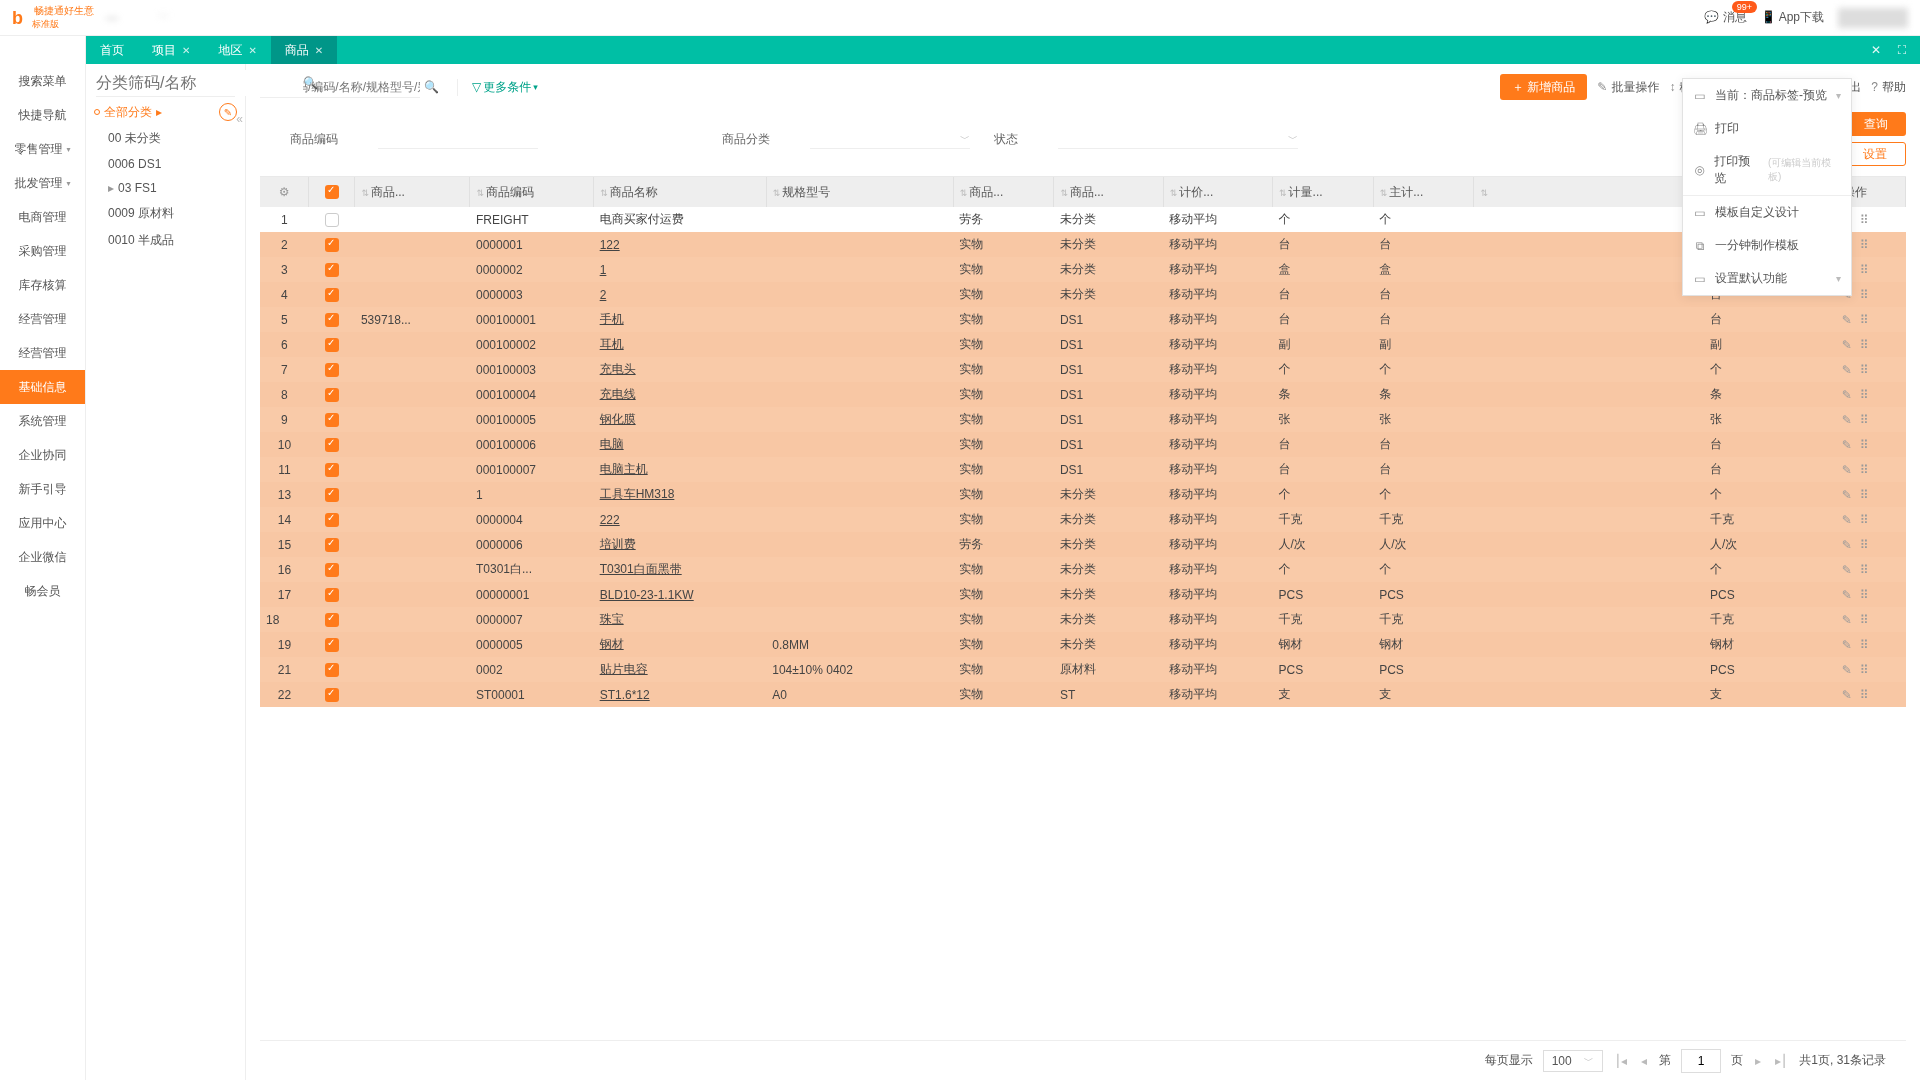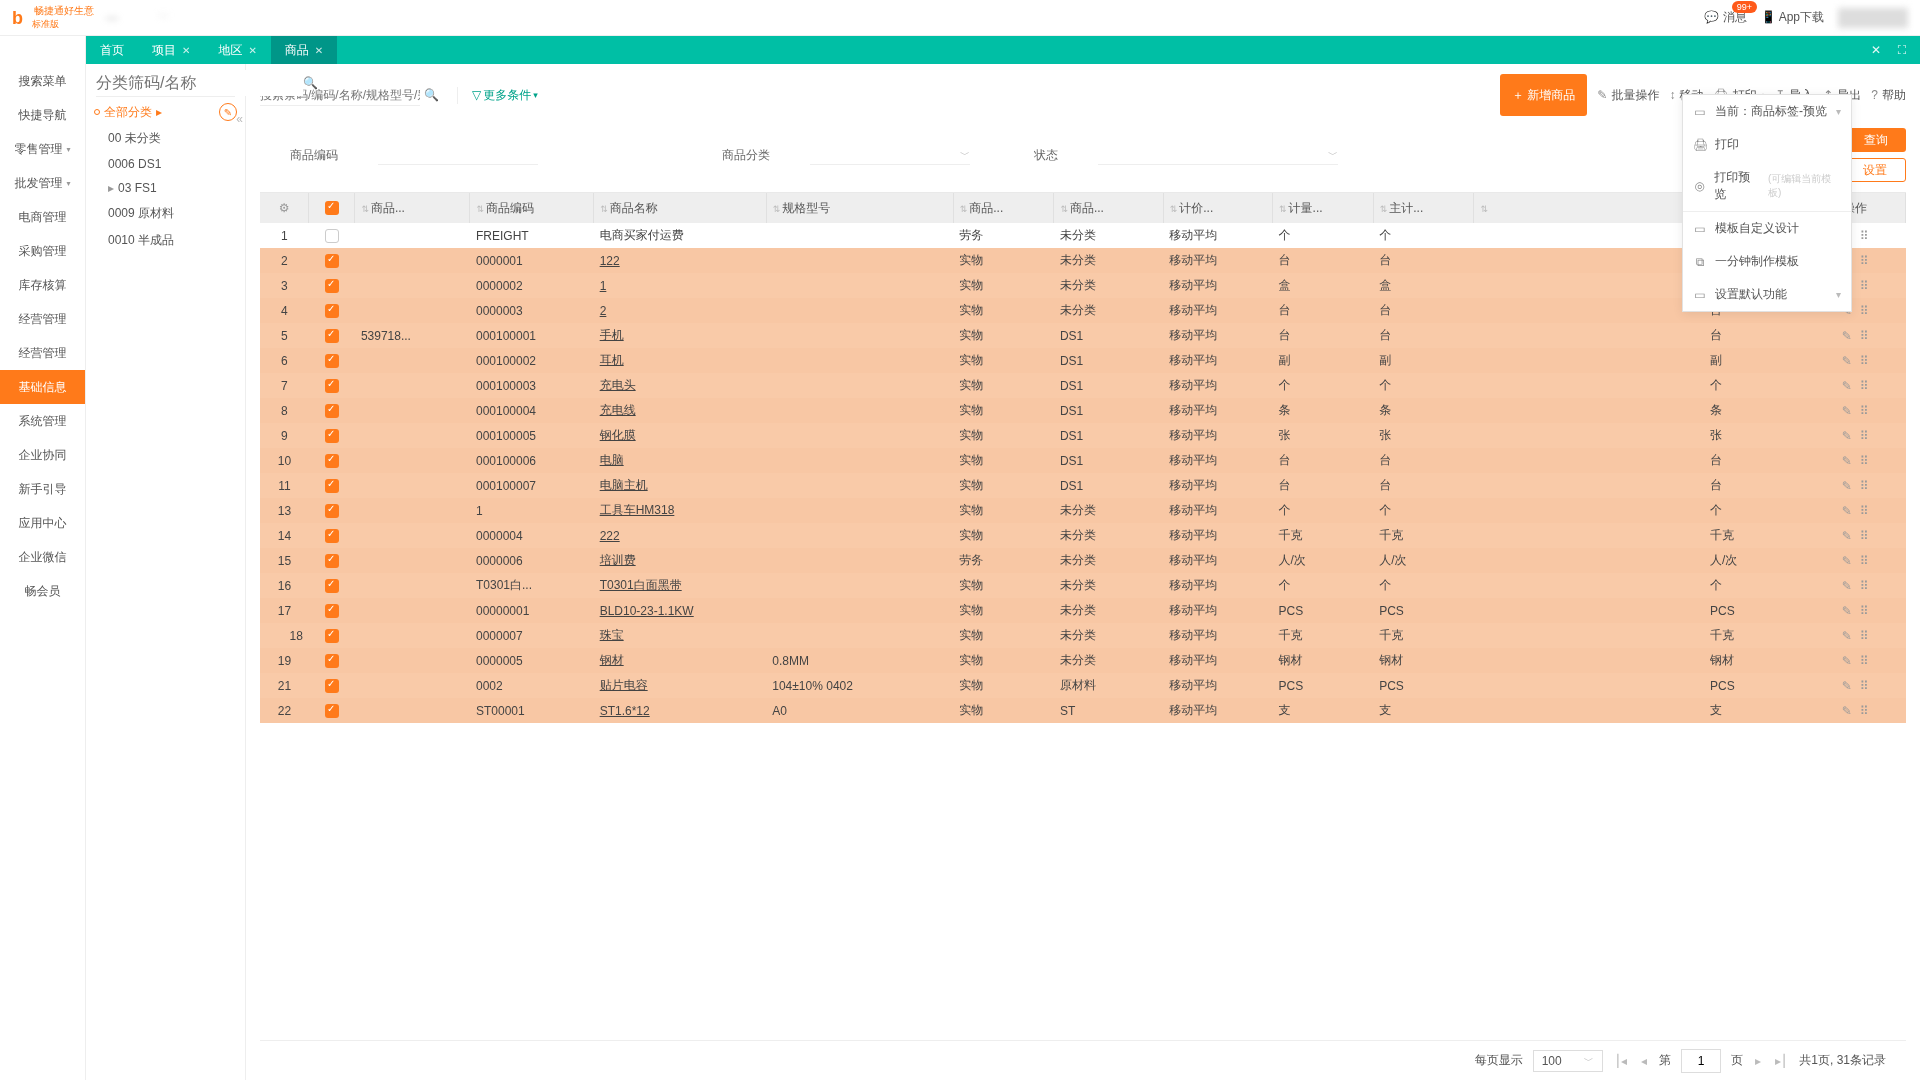--- a/index.html
+++ b/index.html
@@ -53,21 +53,21 @@
 
 .content{flex:1;display:flex;flex-direction:column;min-width:0}
 
 
 .toolbar{display:flex;align-items:center;padding:10px 14px 8px;gap:10px}
 .search-box{display:flex;align-items:center;flex:0 0 auto;color:#bbb}
 .search-box input{border:0;border-bottom:1px solid #eee;outline:0;width:160px;font-size:12px;padding:3px 0}
 .search-box .ic{color:#ff7a1a;margin-left:4px}
 .more-filter{color:#00a38a;display:flex;align-items:center;gap:2px;border-left:1px solid #eee;margin-left:8px;padding-left:14px}
 .toolbar-spacer{flex:1}
-.btn-primary{background:#ff7a1a;color:#fff;border:0;border-radius:3px;height:42px;padding:0 12px;cursor:pointer;font-size:12px}
+.btn-primary{background:#ff7a1a;color:#fff;border:0;border-radius:3px;height:26px;padding:0 12px;cursor:pointer;font-size:12px}
 .tbtn{display:flex;align-items:center;gap:4px;color:#555;cursor:pointer}
 .tbtn .ic{color:#888;font-size:12px}
 
 
 .filter-row{display:flex;align-items:center;padding:4px 14px 10px;gap:24px;position:relative}
 .filter-item{display:flex;align-items:center;gap:40px}
 .filter-item label{color:#666}
 .filter-item .val{min-width:160px;border-bottom:1px solid #eee;height:20px;display:flex;align-items:center;justify-content:flex-end;color:#bbb}
 .filter-item .chev{color:#bbb;font-size:10px}
 .filter-right-btns{margin-left:auto;display:flex;flex-direction:column;gap:6px;align-items:flex-end}
@@ -290,21 +290,21 @@
       <div class="filter-item" style="margin-left:30px">
         <label>商品编码</label>
         <span class="val"></span>
       </div>
       <div class="filter-item" style="margin-left:160px">
         <label>商品分类</label>
         <span class="val">
             <span class="chev">﹀</span>
           </span>
       </div>
-      <div class="filter-item" style="margin-left:40px">
+      <div class="filter-item" style="">
         <label>状态</label>
         <span class="val" style="min-width:240px">
             <span class="chev">﹀</span>
           </span>
       </div>
       <div class="filter-right-btns">
         <button class="btn-primary sm">查询</button>
         <button class="btn-outline">设置</button>
       </div>
 
@@ -707,21 +707,21 @@
               <td></td>
               <td>PCS</td>
               <td>
                 <div class="row-ops">
                   <span>✎</span>
                   <span>⠿</span>
                 </div>
               </td>
             </tr>
             <tr class="sel">
-              <td style="text-align:right">18</td>
+              <td style="text-align:left">18</td>
               <td style="text-align:center"><span class="chk on"></span></td>
               <td></td>
               <td>0000007</td>
               <td><span class="link">珠宝</span></td>
               <td></td>
               <td>实物</td>
               <td>未分类</td>
               <td>移动平均</td>
               <td>千克</td>
               <td>千克</td>
@@ -796,21 +796,21 @@
                   <span>⠿</span>
                 </div>
               </td>
             </tr>
           </tbody>
       </table>
     </div>
 
     <div class="pager">
       <span>每页显示</span>
-      <span style="border:1px solid #ddd;padding:3px 8px;display:flex;align-items:center;gap:22px">
+      <span style="border:1px solid #ddd;padding:3px 8px;display:flex;align-items:center;gap:12px">
         <span>100</span>
         <span style="color:#bbb;font-size:10px">﹀</span>
       </span>
       <span class="nav">⎮◂</span>
       <span class="nav">◂</span>
       <span>第</span>
       <input value="1" style="">
       <span>页</span>
       <span class="nav">▸</span>
       <span class="nav">▸⎮</span>

